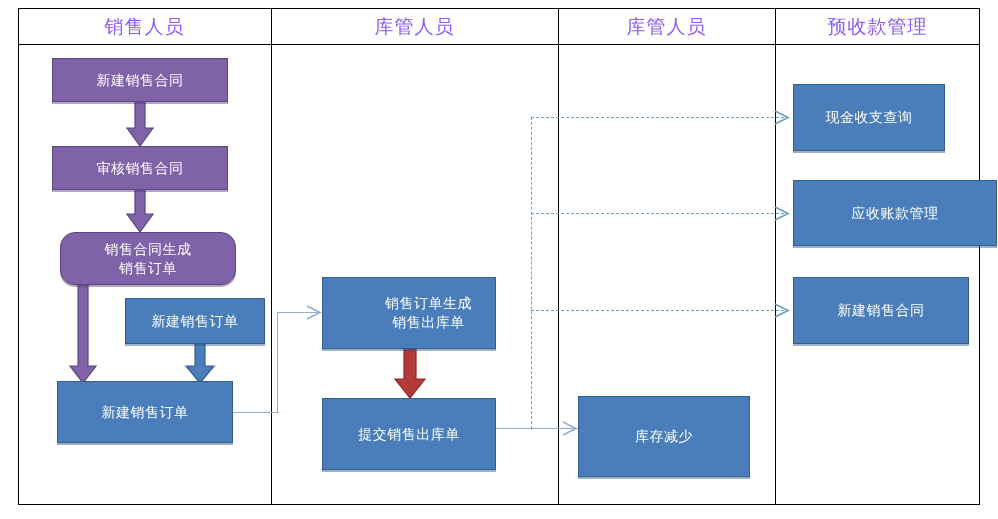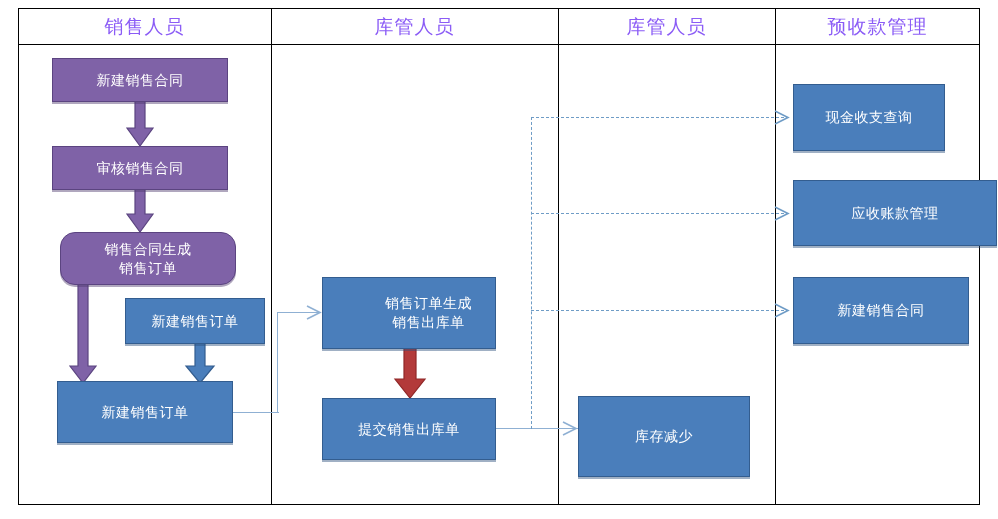--- a/index.html
+++ b/index.html
@@ -144,21 +144,21 @@
 
   <div class="node blue" style="left:57px;top:381px;width:176px;height:62px;">
     <span>新建销售订单</span>
   </div>
 
   <div class="node blue" style="left:322px;top:277px;width:174px;height:72px;padding-left:39px;">
     <span>销售订单生成
 销售出库单</span>
   </div>
 
-  <div class="node blue" style="left:322px;top:398px;width:174px;height:62px;">
+  <div class="node blue" style="left:322px;top:398px;width:174px;height:72px;">
     <span>提交销售出库单</span>
   </div>
 
   <div class="node blue" style="left:578px;top:396px;width:172px;height:81px;">
     <span>库存减少</span>
   </div>
 
   <div class="node blue" style="left:793px;top:84px;width:152px;height:67px;">
     <span>现金收支查询</span>
   </div>

